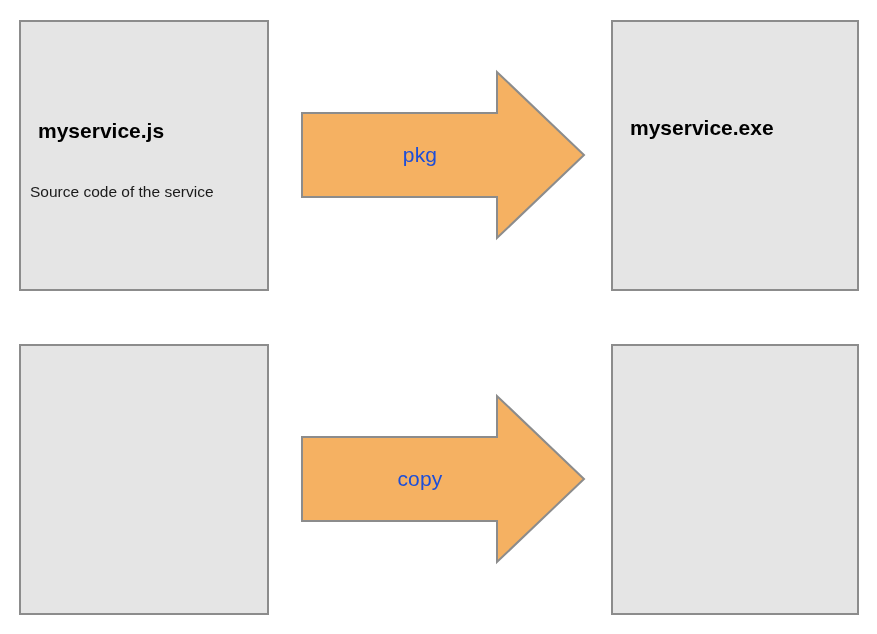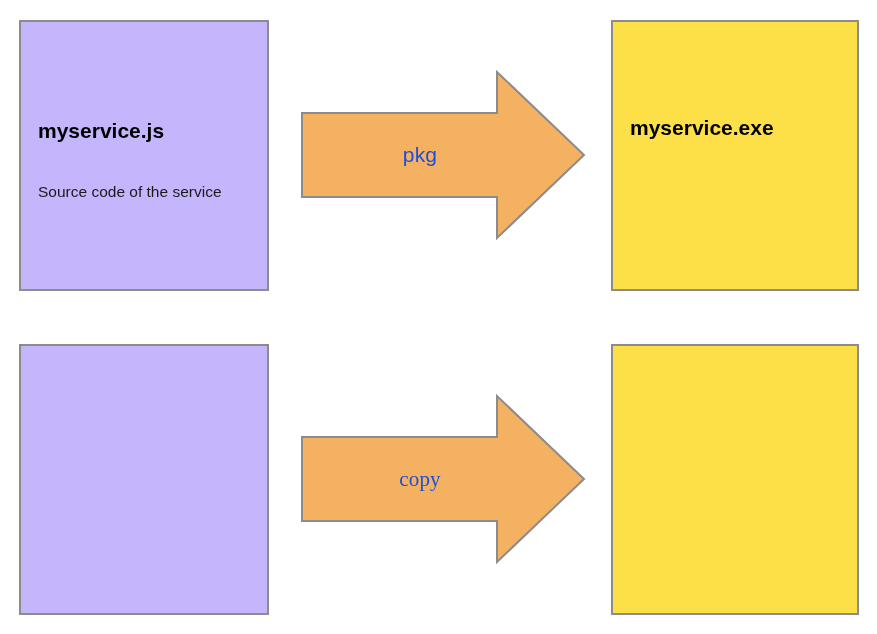--- a/index.html
+++ b/index.html
@@ -19,35 +19,35 @@
     position: absolute;
     left: 0; top: 0;
     width: 877px;
     height: 634px;
   }
   .node-box {
     position: absolute;
     box-sizing: border-box;
     border: 2px solid #8c8c8c;
   }
-  .node-box.gray  { background: #c4b5fd; }
-  .node-box.blue  { background: #fde047; }
+  .node-box.gray  { background: #e5e5e5; }
+  .node-box.blue  { background: #e5e5e5; }
 
   .box-title {
     position: absolute;
     left: 17px;
     font-size: 21px;
     font-weight: bold;
     color: #000000;
     line-height: 24px;
     white-space: nowrap;
   }
   .box-desc {
     position: absolute;
-    left: 17px;
+    left: 9px;
     font-size: 15.5px;
     font-weight: normal;
     color: #1a1a1a;
     line-height: 21px;
     white-space: pre-line;
   }
 
   
   #box-source      { left: 19px;  top: 20px;  width: 250px; height: 271px; }
   #box-source      .box-title { top: 97px; }
@@ -64,21 +64,21 @@
   
   #box-addon-dst   { left: 611px; top: 344px; width: 248px; height: 271px; }
 
   .arrow-group {
     position: absolute;
     left: 300px;
     width: 286px;
     height: 172px;
   }
   #arrow-pkg  { top: 69px; }
-  #arrow-copy { top: 393px; font-family: Liberation Serif, serif; }
+  #arrow-copy { top: 393px; }
 
   .arrow-svg {
     position: absolute;
     left: 0; top: 0;
     width: 286px;
     height: 172px;
     display: block;
   }
   .arrow-label {
     position: absolute;

